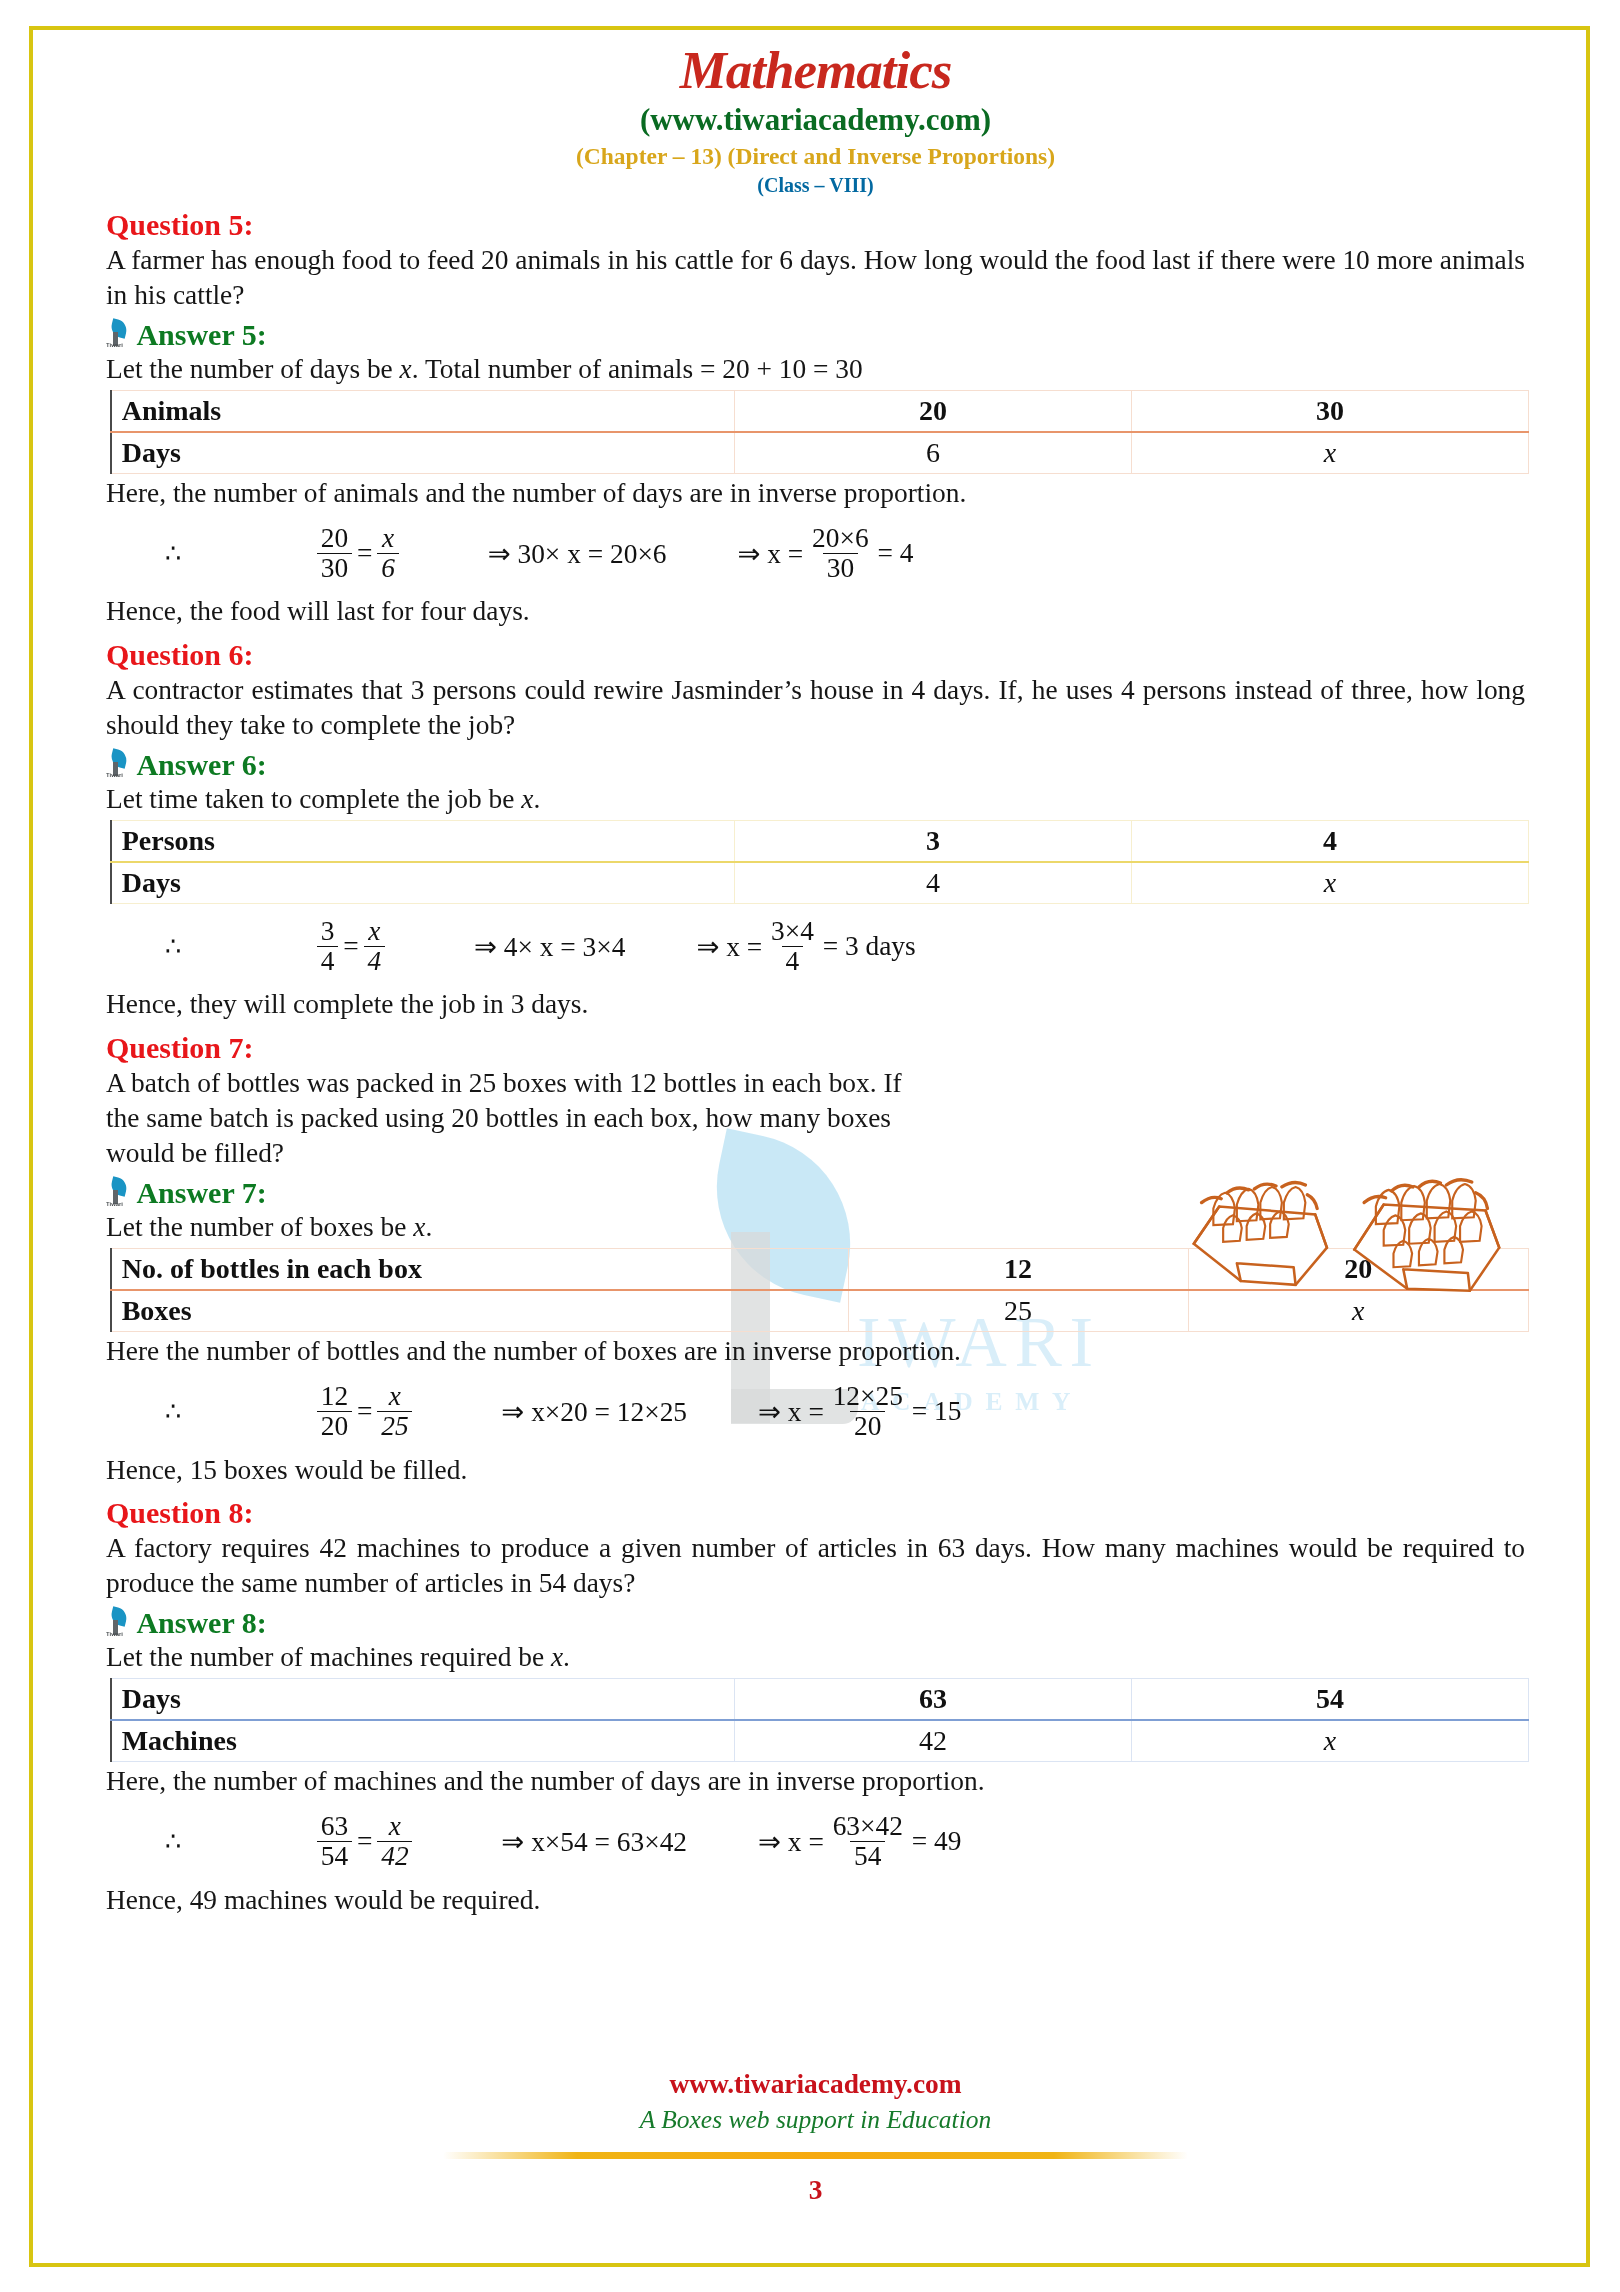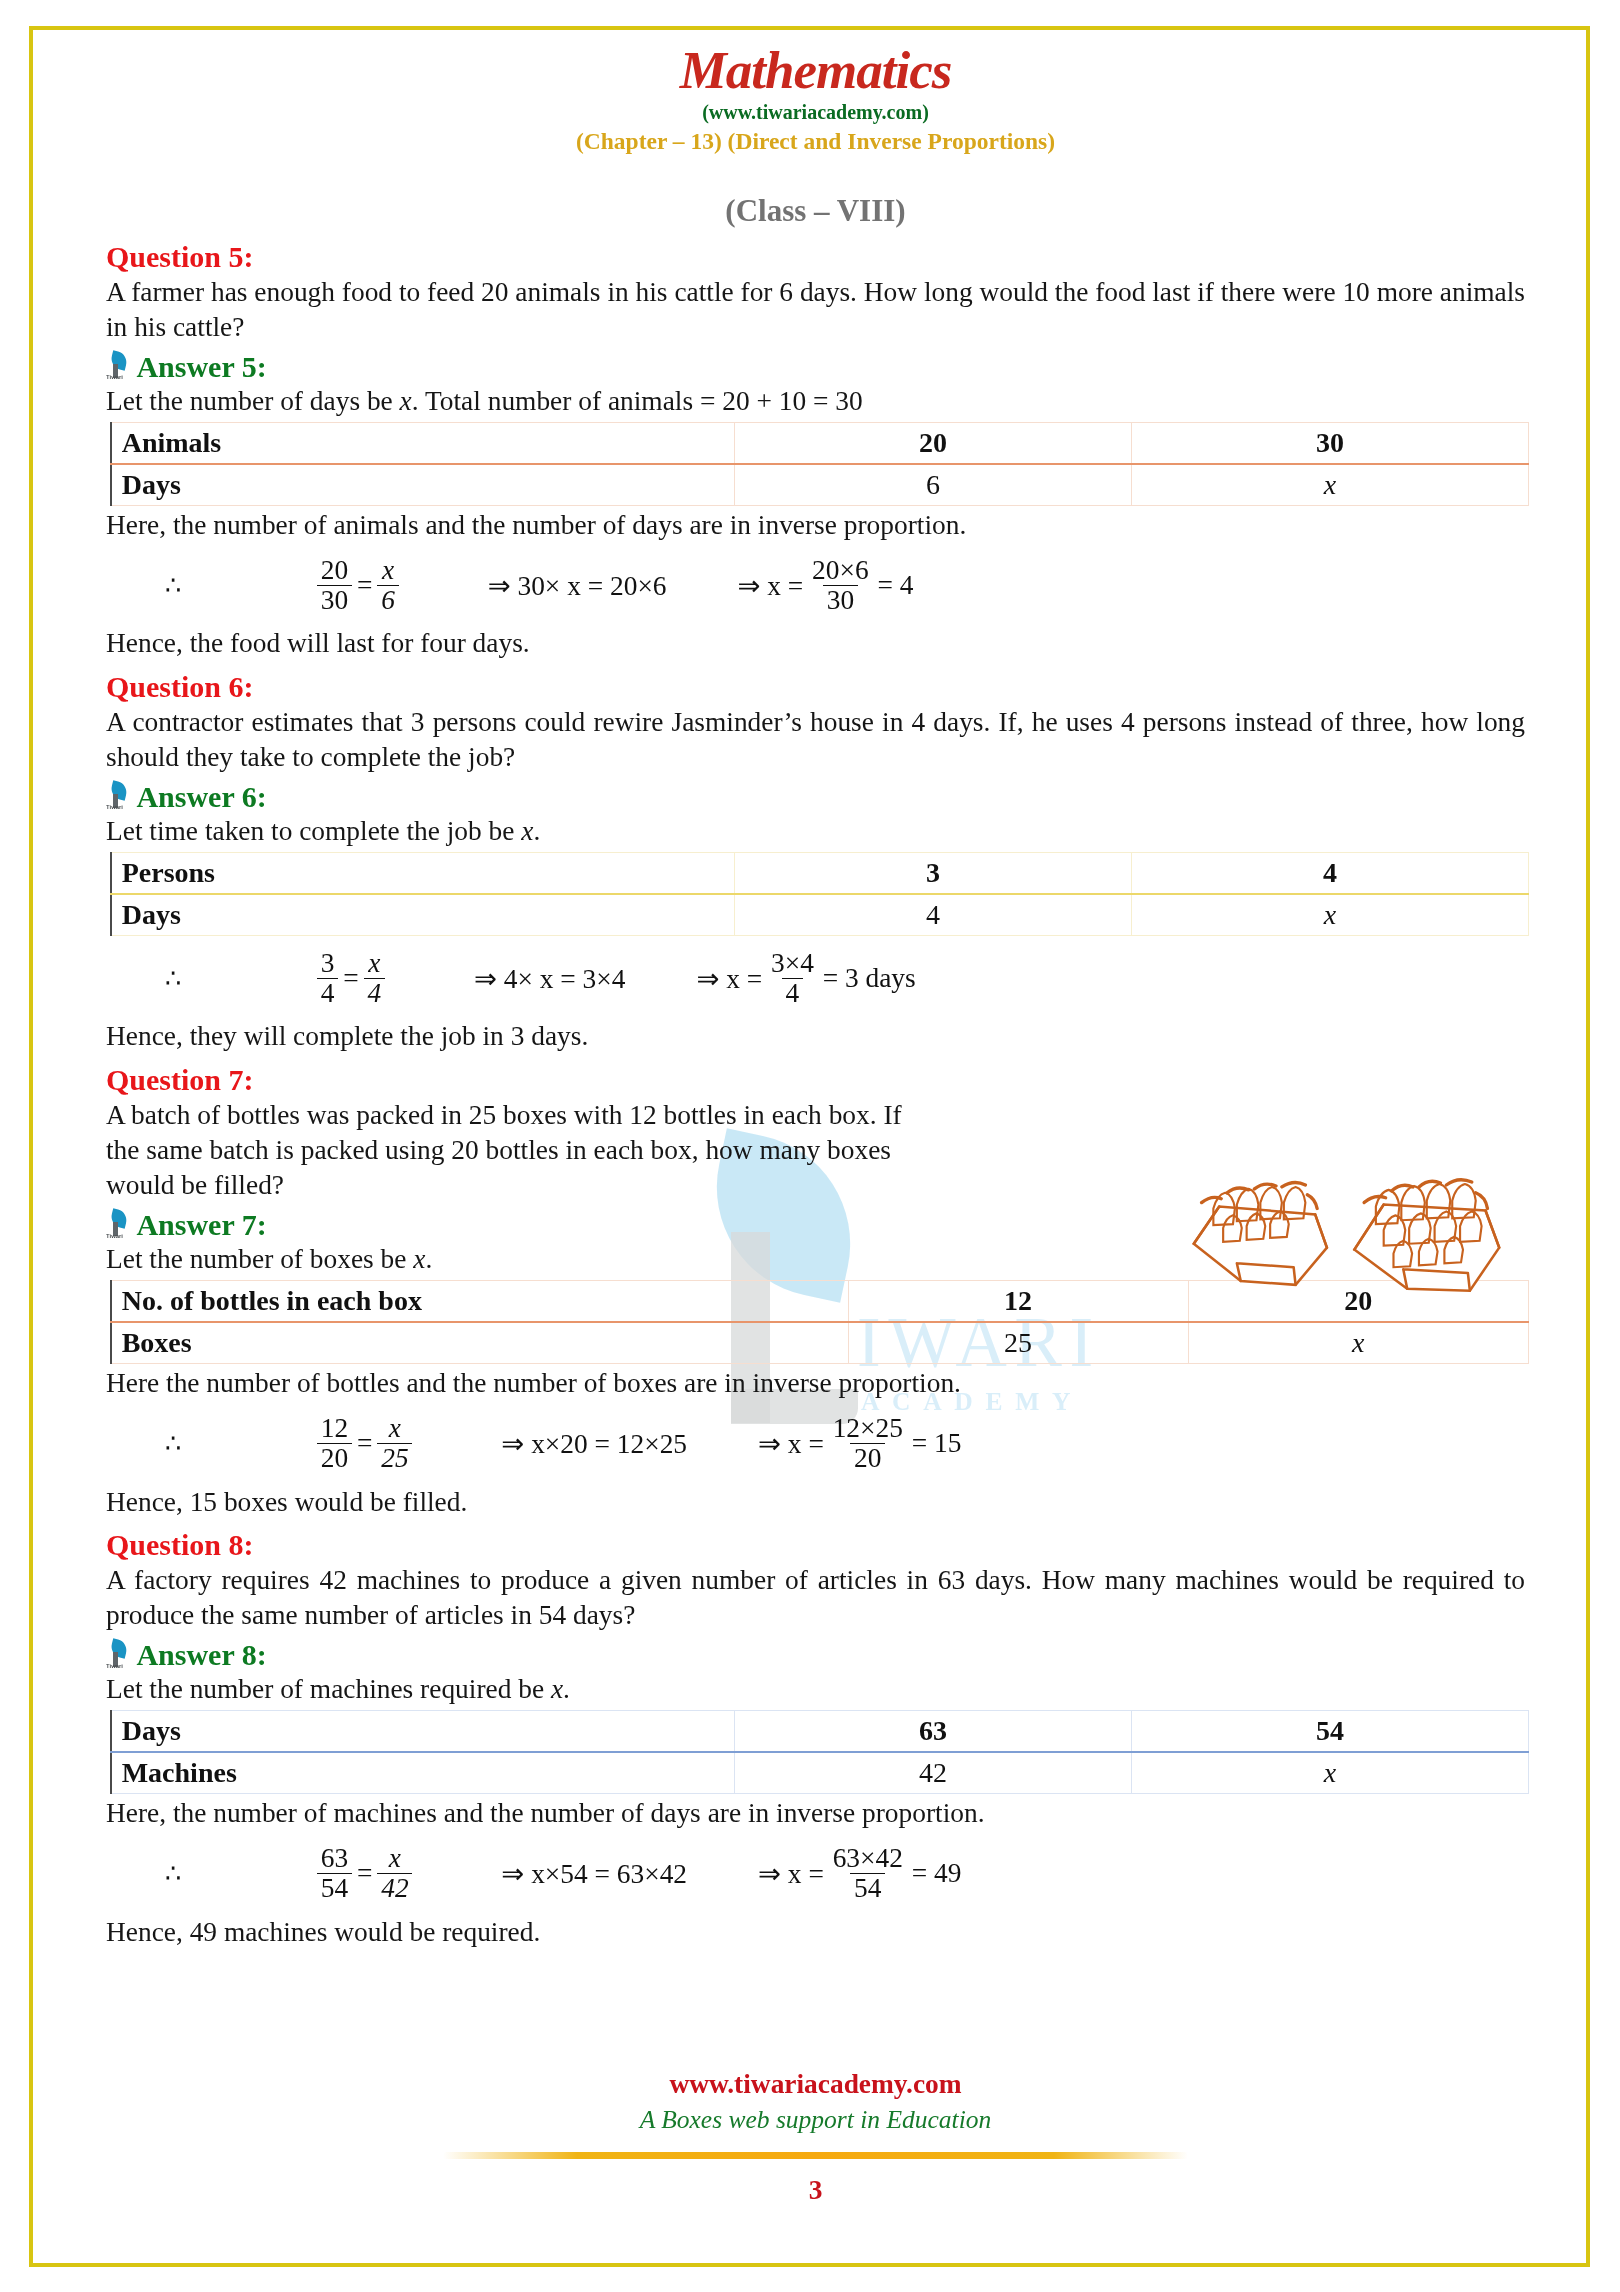--- a/index.html
+++ b/index.html
@@ -81,34 +81,34 @@
     text-align:center;
     font-family:"Liberation Serif", serif;
     font-weight:700; font-style:italic;
     font-size:53px; color:#c8281e;
     line-height:1.05;
     letter-spacing:-1px;
   }
   .hdr-site{
     text-align:center;
     font-family:"Liberation Serif", serif;
-    font-weight:700; font-size:20px;
+    font-weight:700; font-size:31px;
     color:#0a6b22; line-height:1.35;
   }
   .hdr-chapter{
     text-align:center;
     font-family:"Liberation Serif", serif;
     font-weight:700; font-size:23.5px;
     color:#d8a61b; line-height:1.35;
   }
   .hdr-class{
     text-align:center;
     font-family:"Liberation Serif", serif;
-    font-weight:700; font-size:31px;
-    color:#737373; line-height:1.35;margin-top:32px;
+    font-weight:700; font-size:20px;
+    color:#0369a1; line-height:1.35;
   }
 
   
   .q-head{
     font-family:"Liberation Serif", serif;
     font-weight:700; font-size:30px;
     color:#e8161a;
     margin-top:7.8px;
     line-height:1.18;
   }

